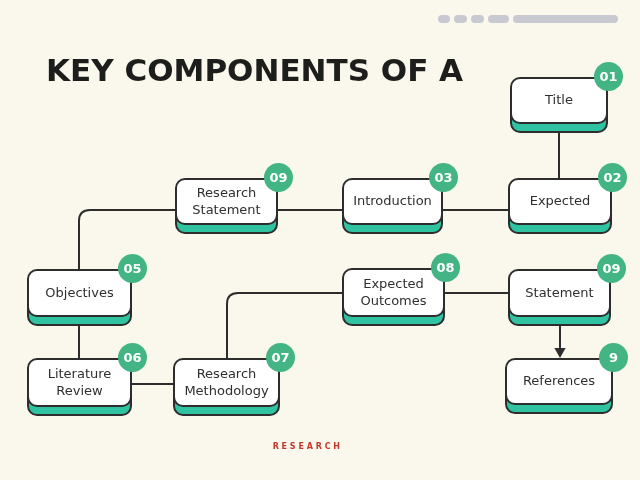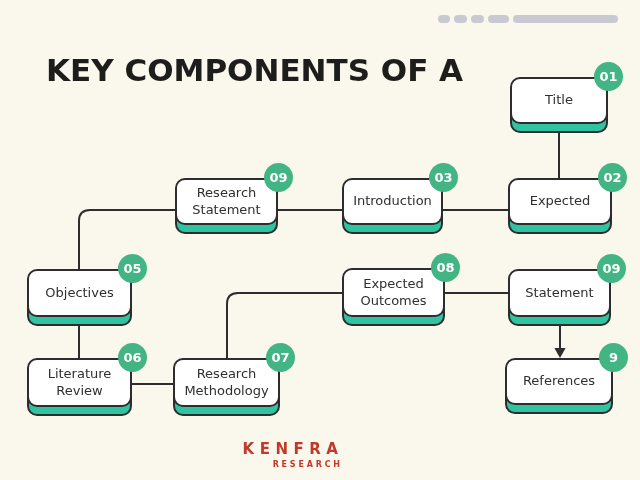--- a/index.html
+++ b/index.html
@@ -156,17 +156,16 @@
 
   <div class="node n-references">
     <div class="node-base"></div>
     <div class="node-card">
       <span>References</span>
     </div>
     <div class="node-badge">9</div>
   </div>
 
   <div class="brand">
-    <div class="name">KENFRA</div>
     <div class="sub">RESEARCH</div>
   </div>
 
 </div>
 
 </body></html>

